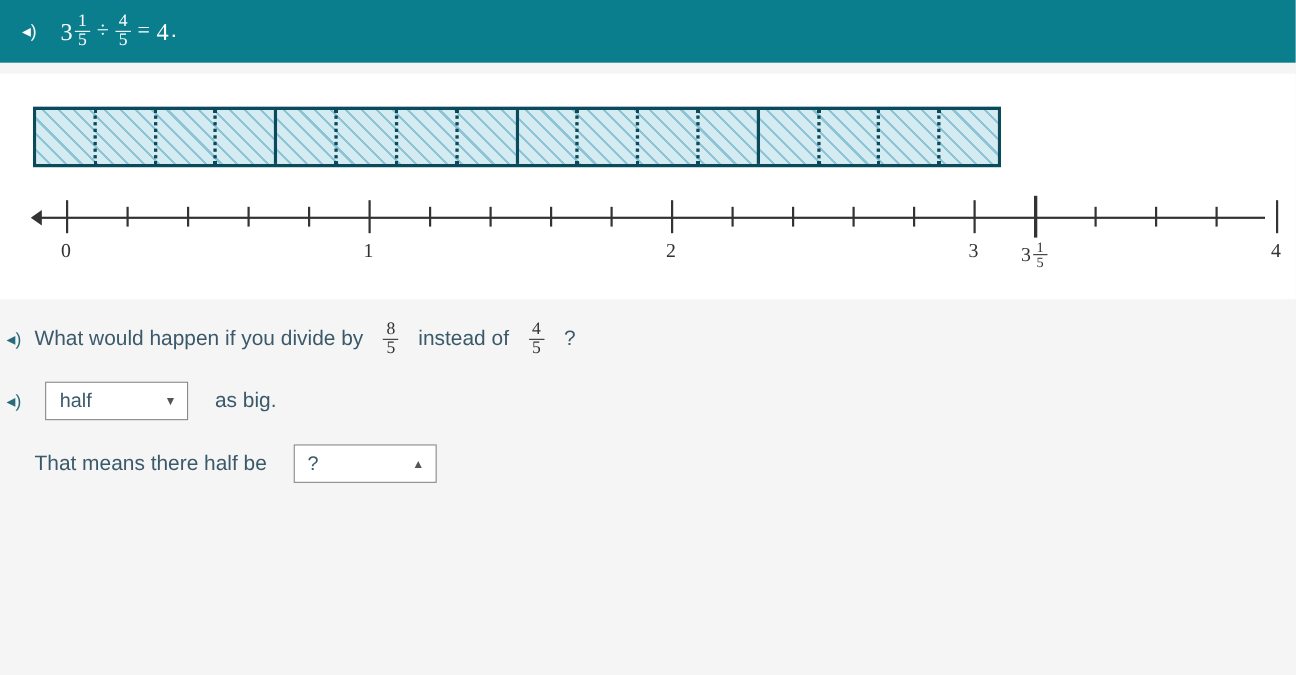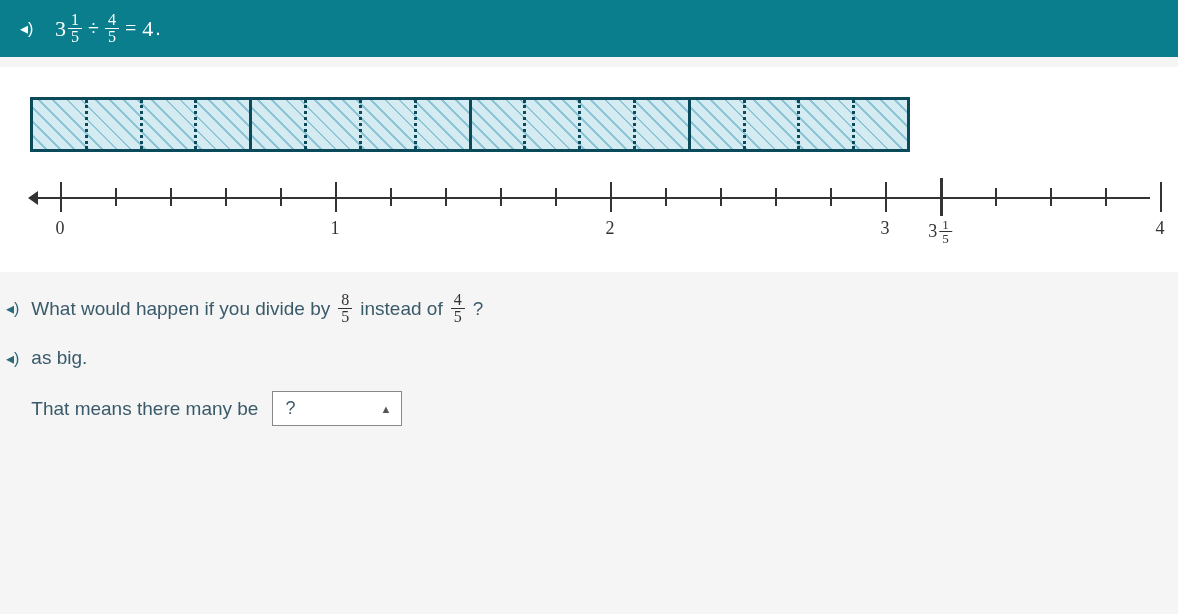--- a/index.html
+++ b/index.html
@@ -118,21 +118,21 @@
       padding: 20px 0 20px 6px;
       font-size: 19px;
       color: #3a5a6a;
     }
     .q-row {
       display: flex;
       align-items: center;
       margin-bottom: 22px;
     }
     .q-row .audio-icon { color: #2a6a7a; }
-    .q-text { display: flex; align-items: center; flex-wrap: wrap; gap: 4px; text-align: center; }
+    .q-text { display: flex; align-items: center; flex-wrap: wrap; gap: 14px; text-align: center; }
     .q-text .frac { color: #333; font-size: 16px; margin: 0 4px; }
     .dropdown {
       border: 1px solid #888;
       background: white;
       padding: 6px 36px 6px 12px;
       margin: 0 10px;
       font-size: 18px;
       color: #3a5a6a;
       position: relative;
       min-width: 130px;
@@ -257,27 +257,31 @@
         <span class="num">4</span>
         <span class="den">5</span>
       </span>
       <span>?</span>
     </span>
   </div>
 
   <div class="q-row">
     <span class="audio-icon">◂)</span>
     <span class="q-text">
+      <span class="dropdown">
+        <span>half</span>
+        <span class="dd-caret">▼</span>
+      </span>
       <span>as big.</span>
     </span>
   </div>
 
   <div class="q-row">
     <span class="audio-icon" style="visibility:hidden">◂)</span>
     <span class="q-text">
-      <span>That means there many be</span>
+      <span>That means there half be</span>
       <span class="dropdown">
         <span>?</span>
         <span class="dd-caret">▲</span>
       </span>
     </span>
   </div>
 </div>
 
 </body></html>

